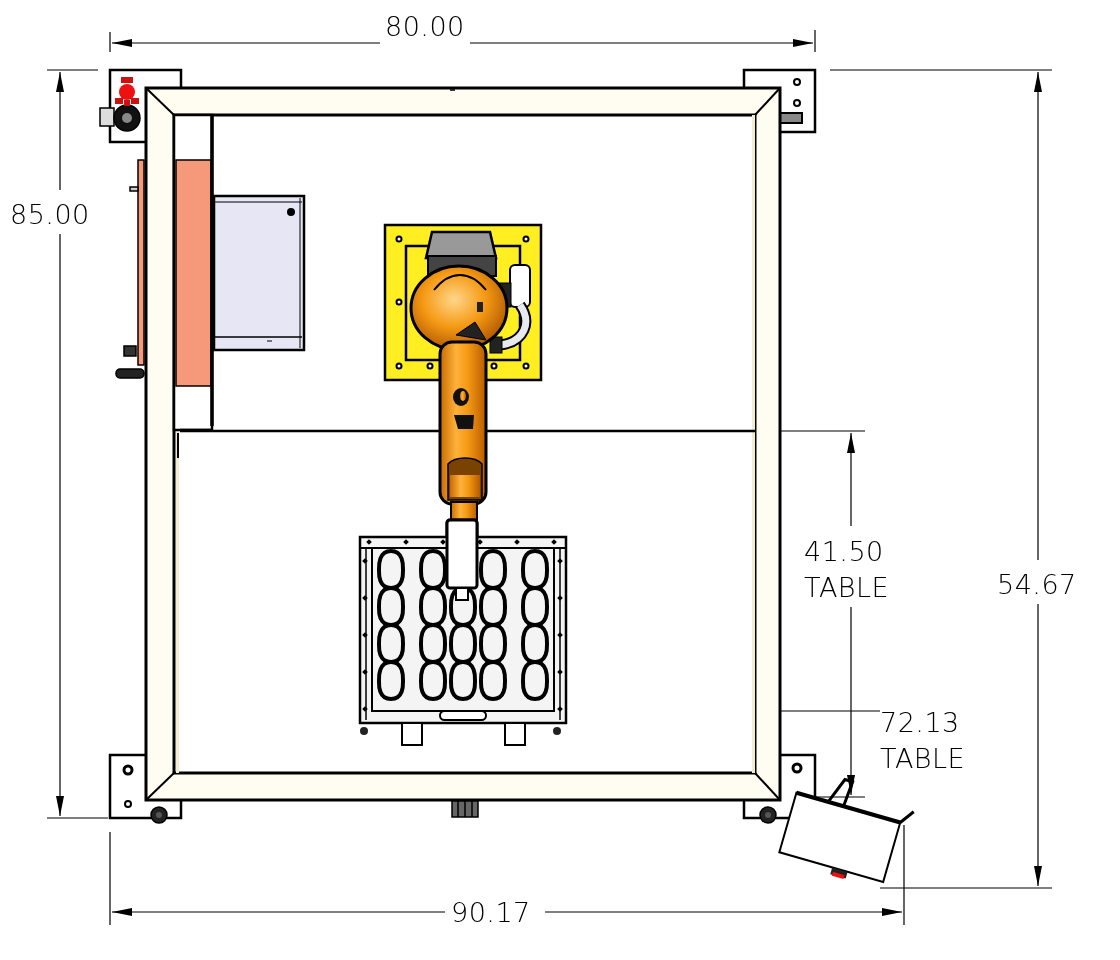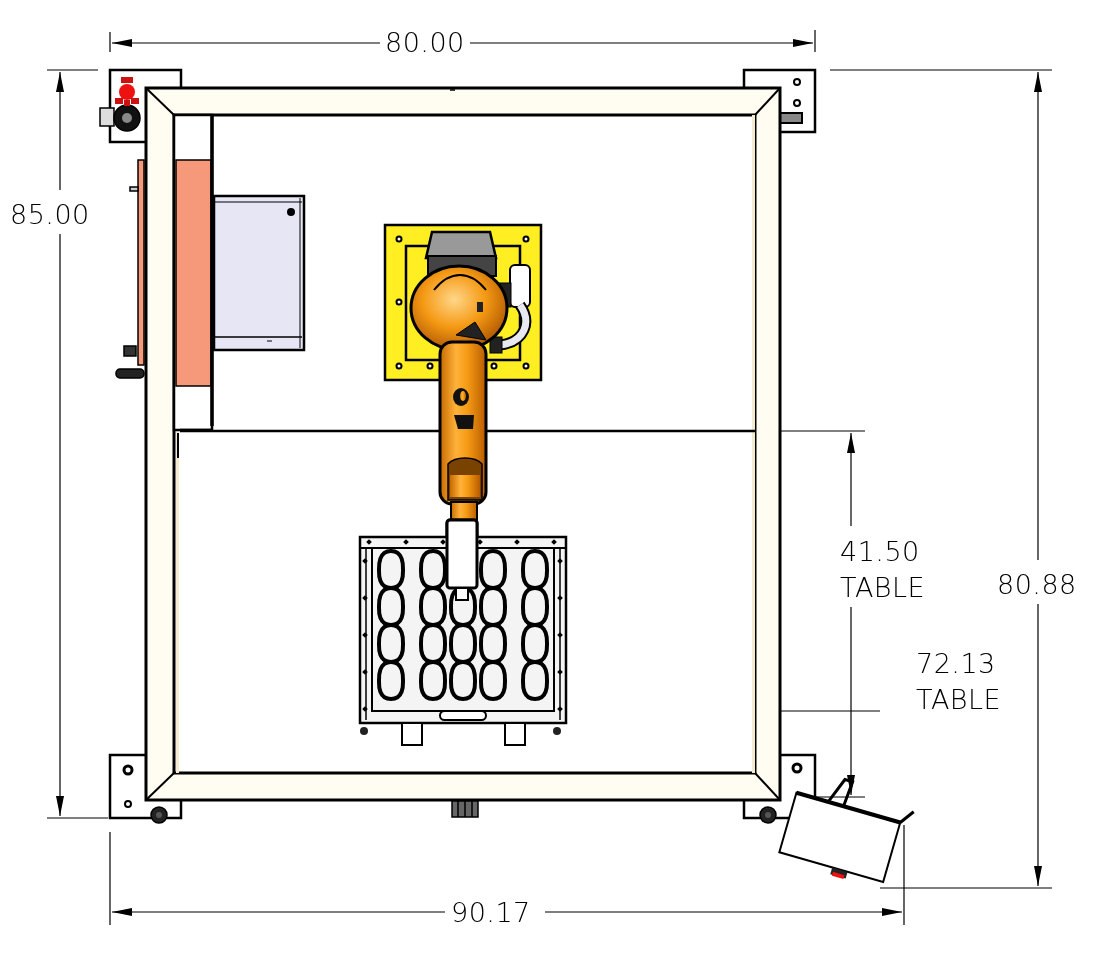--- a/index.html
+++ b/index.html
@@ -2,21 +2,21 @@
 <html><head>
 <meta charset="utf-8">
 <style>
   html, body { margin:0; padding:0; background:#ffffff; }
   body { width:1120px; height:960px; position:relative; overflow:hidden;
          font-family:"DejaVu Sans", "Liberation Sans", sans-serif; }
   #drawing { position:absolute; left:0; top:0; }
   .dimtext { position:absolute; font-family:"DejaVu Sans", "Liberation Sans", sans-serif;
              font-size:27px; color:#000; background:#fff; line-height:1; letter-spacing:0.5px;
              font-weight:200; white-space:nowrap; }
-  .dimtext.multi { line-height:1.35; background:transparent;margin-left:36px; }
+  .dimtext.multi { line-height:1.35; background:transparent; }
 </style>
 </head>
 <body>
 
 <svg id="drawing" width="1120" height="960" viewBox="0 0 1120 960" xmlns="http://www.w3.org/2000/svg">
   <defs>
     <linearGradient id="armGrad" x1="0" x2="1" y1="0" y2="0">
       <stop offset="0" stop-color="#c86a00"></stop>
       <stop offset="0.35" stop-color="#ffb23a"></stop>
       <stop offset="0.6" stop-color="#f59a14"></stop>
@@ -260,25 +260,25 @@
       <rect x="785" y="806" width="108" height="62" fill="#fff" stroke-width="2"></rect>
       <line x1="785" y1="806" x2="893" y2="806" stroke-width="4"></line>
       <line x1="893" y1="806" x2="903" y2="792" stroke-width="3"></line>
       <path d="M818 806 L828 780 L836 780 L834 806" fill="none" stroke-width="3"></path>
       <rect x="840" y="868" width="16" height="7" fill="#222" stroke="none"></rect>
       <rect x="842" y="872" width="12" height="4" fill="#ee1111" stroke="none"></rect>
     </g>
   </g>
 </svg>
 
-<div class="dimtext" style="left:382px; top:29px; padding:0 3px;">80.00</div>
+<div class="dimtext" style="left:382px; top:13px; padding:0 3px;">80.00</div>
 <div class="dimtext" style="left:8px; top:199px; padding:2px 2px;">85.00</div>
-<div class="dimtext" style="left:995px; top:569px; padding:2px 2px;">80.88</div>
+<div class="dimtext" style="left:995px; top:569px; padding:2px 2px;">54.67</div>
 <div class="dimtext" style="left:449px; top:899px; padding:0 2px;">90.17</div>
 
 <div class="dimtext multi" style="left:804px; top:534px;">
   <div>41.50</div>
   <div>TABLE</div>
 </div>
-<div class="dimtext multi" style="left:880px; top:646px;">
+<div class="dimtext multi" style="left:880px; top:705px;">
   <div>72.13</div>
   <div>TABLE</div>
 </div>
 
 </body></html>

